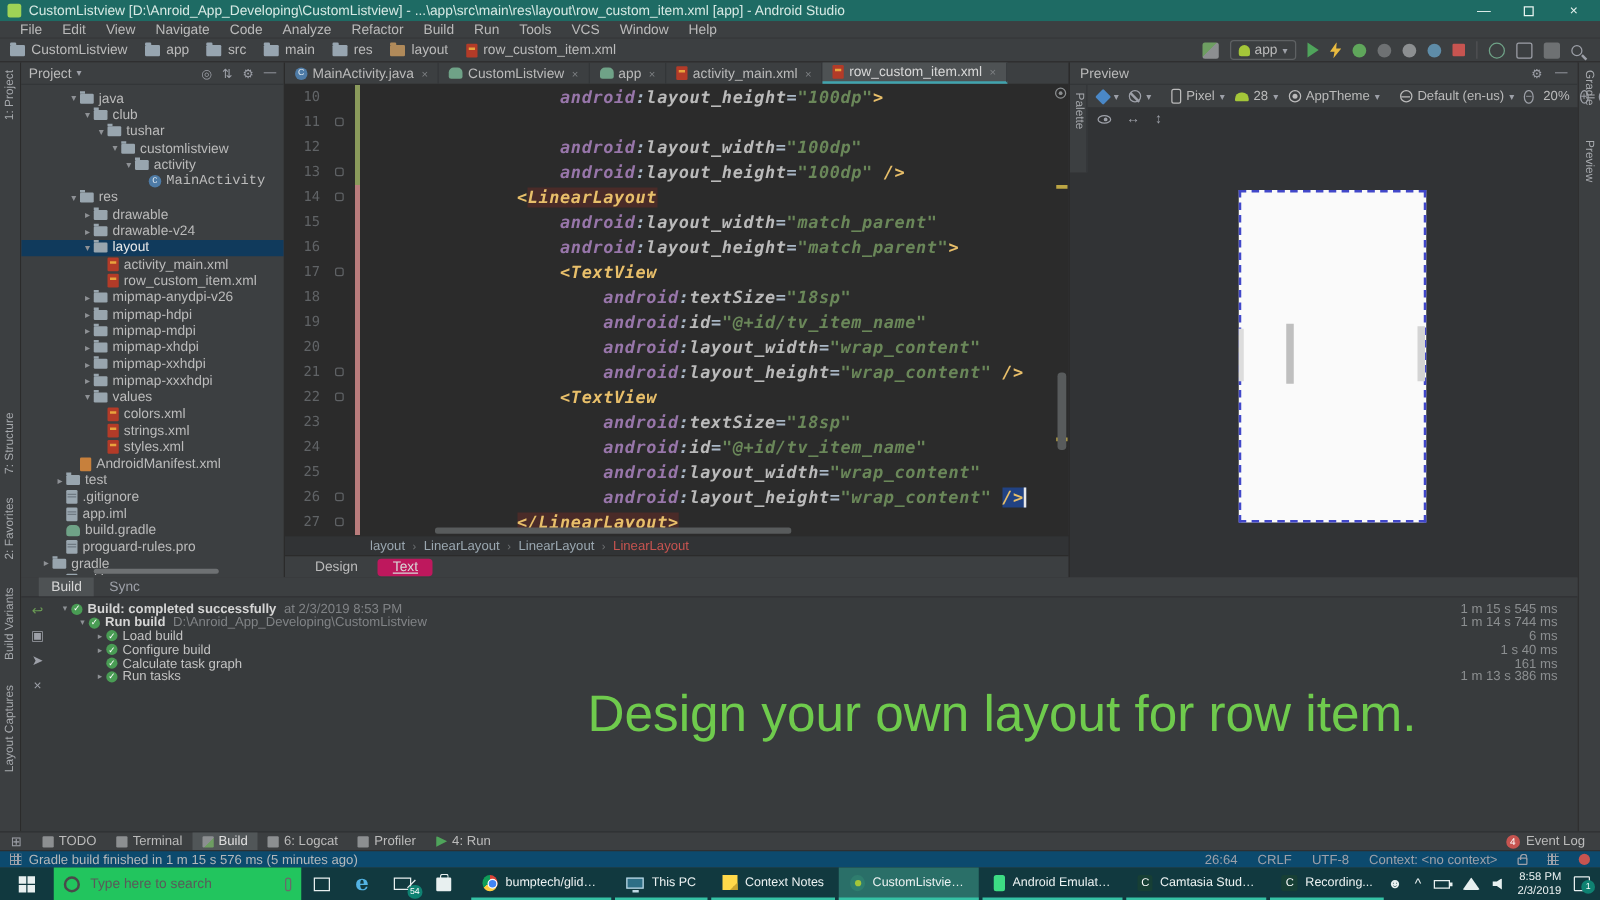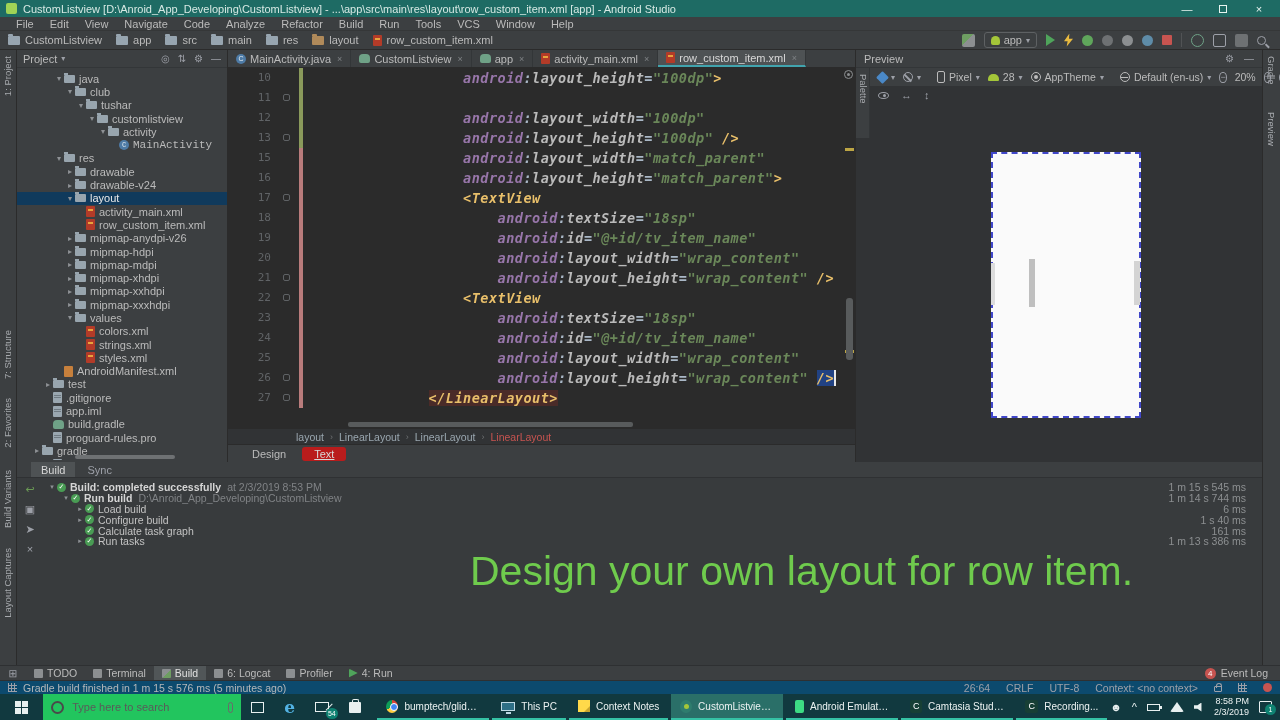--- a/index.html
+++ b/index.html
@@ -71,21 +71,21 @@
   .ic-gradle{width:11px;height:9px;background:#6FA287;border-radius:4px 4px 2px 2px;}
   #proj-hscroll{position:absolute;left:58px;bottom:1px;width:100px;height:4px;background:#6E7173;border-radius:2px;}
 
   
   #editor{left:228px;top:50px;width:627px;height:412px;background:#2B2B2B;}
   #edtabs{height:18px;background:#3C3F41;display:flex;border-bottom:1px solid #2B2B2B;}
   .etab{display:flex;align-items:center;gap:4px;padding:0 8px;font-size:11px;color:#BBBBBB;border-right:1px solid #333638;}
   .etab .x{color:#7F8285;font-size:9px;margin-left:2px;}
   .etab.active{background:#4E5254;color:#D8D8D8;border-bottom:2px solid #41A4AE;}
   #code{position:relative;height:360px;overflow:hidden;font-family:"DejaVu Sans Mono",monospace;}
-  .cl{display:flex;height:20px;line-height:20px;align-items:stretch;padding-left:15px;}
+  .cl{display:flex;height:20px;line-height:20px;align-items:stretch;}
   .cl .num{width:34px;text-align:right;padding-right:6px;color:#606366;font-size:11px;font-style:normal;flex:0 0 auto;line-height:20px;}
   .cl .foldg{width:22px;flex:0 0 auto;position:relative;}
   .cl .foldg .fm{position:absolute;left:6px;top:6px;width:7px;height:7px;border:1px solid #5F6265;border-radius:2px;}
   .cl .vbar{width:4px;flex:0 0 auto;}
   .cl .vbar.g{background:#8A9A5B;}
   .cl .vbar.r{background:#B97C7C;}
   .cl .ctext{padding-left:22px;font-size:13.5px;font-weight:bold;font-style:italic;letter-spacing:.5px;white-space:pre;}
   .cs-a{color:#9876AA;}.cs-p{color:#A9B7C6;}.cs-n{color:#BABABA;}.cs-s{color:#6A8759;}.cs-t{color:#E8BF6A;}
   .cs-y{color:#E8BF6A;background:#4E4A28;}
   .cs-r{color:#E8BF6A;background:#4A2B28;}
@@ -95,21 +95,21 @@
   #ed-mark2{position:absolute;right:1px;top:282px;width:9px;height:3px;background:#BCA544;}
   #ed-eye{position:absolute;right:2px;top:2px;width:9px;height:9px;border:1px solid #8C8F91;border-radius:50%;}
   #ed-eye::after{content:"";position:absolute;left:2px;top:2px;width:3px;height:3px;background:#8C8F91;border-radius:50%;}
   #ed-hscroll{position:absolute;left:120px;bottom:1px;width:285px;height:5px;background:#585B5C;border-radius:2px;}
   #edcrumbs{height:16px;background:#313335;display:flex;align-items:center;gap:6px;padding-left:68px;font-size:10.5px;border-top:1px solid #2B2B2B;}
   #edcrumbs .bc{color:#9AA7B0;}
   #edcrumbs .bc.last{color:#C75450;}
   #edcrumbs .bsep{color:#6E7173;font-size:9px;}
   #edmodes{height:18px;background:#3C3F41;display:flex;align-items:center;padding-left:12px;gap:4px;border-top:1px solid #2B2B2B;}
   .mtab{font-size:11px;color:#BBBBBB;padding:1px 12px;border-radius:3px;}
-  .mtab.active{background:#b91c1c;color:#D8D8D8;text-decoration:underline;}
+  .mtab.active{background:#be185d;color:#D8D8D8;text-decoration:underline;}
 
   
   #preview{left:855px;top:50px;width:407px;height:412px;background:#313335;border-left:1px solid #2B2B2B;}
   #pv-head{height:18px;background:#3C3F41;display:flex;align-items:center;padding:0 8px;color:#BBBBBB;font-size:11px;border-bottom:1px solid #333638;}
   #pv-head .ph-ic{margin-left:auto;display:flex;gap:10px;color:#9DA0A8;font-size:10px;}
   #pv-toolbar{height:18px;display:flex;align-items:center;gap:8px;padding-left:22px;color:#BBBBBB;font-size:10.5px;background:#3C3F41;}
   #pv-toolbar .grp{display:flex;align-items:center;gap:4px;white-space:nowrap;}
   .dd{font-size:8px;color:#9DA0A8;}
   .diamond{width:9px;height:9px;background:#4A88C7;transform:rotate(45deg);border-radius:1px;}
   .noslash{width:10px;height:10px;border:1.5px solid #9DA0A8;border-radius:50%;position:relative;}
@@ -527,20 +527,28 @@
         </div>
         <div class="cl">
           <span class="num">13</span>
           <span class="foldg">
             <span class="fm"></span>
           </span>
           <span class="vbar g"></span>
           <span class="ctext">                <span class="cs-a">android</span><span class="cs-p">:</span><span class="cs-n">layout_height</span><span class="cs-p">=</span><span class="cs-s">"100dp"</span><span class="cs-t"> /&gt;</span></span>
         </div>
         <div class="cl">
+          <span class="num">14</span>
+          <span class="foldg">
+            <span class="fm"></span>
+          </span>
+          <span class="vbar r"></span>
+          <span class="ctext">            <span class="cs-t">&lt;</span><span class="cs-r">LinearLayout</span></span>
+        </div>
+        <div class="cl">
           <span class="num">15</span>
           <span class="foldg"></span>
           <span class="vbar r"></span>
           <span class="ctext">                <span class="cs-a">android</span><span class="cs-p">:</span><span class="cs-n">layout_width</span><span class="cs-p">=</span><span class="cs-s">"match_parent"</span></span>
         </div>
         <div class="cl">
           <span class="num">16</span>
           <span class="foldg"></span>
           <span class="vbar r"></span>
           <span class="ctext">                <span class="cs-a">android</span><span class="cs-p">:</span><span class="cs-n">layout_height</span><span class="cs-p">=</span><span class="cs-s">"match_parent"</span><span class="cs-t">&gt;</span></span>

